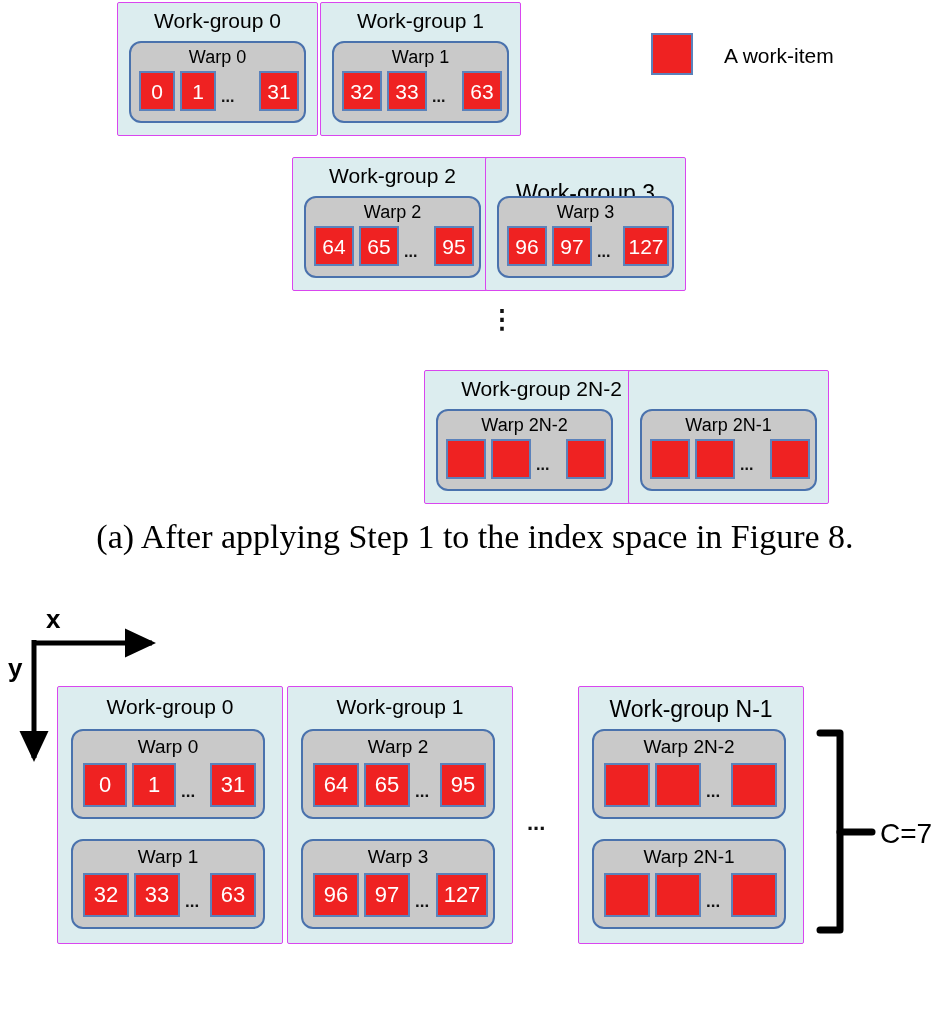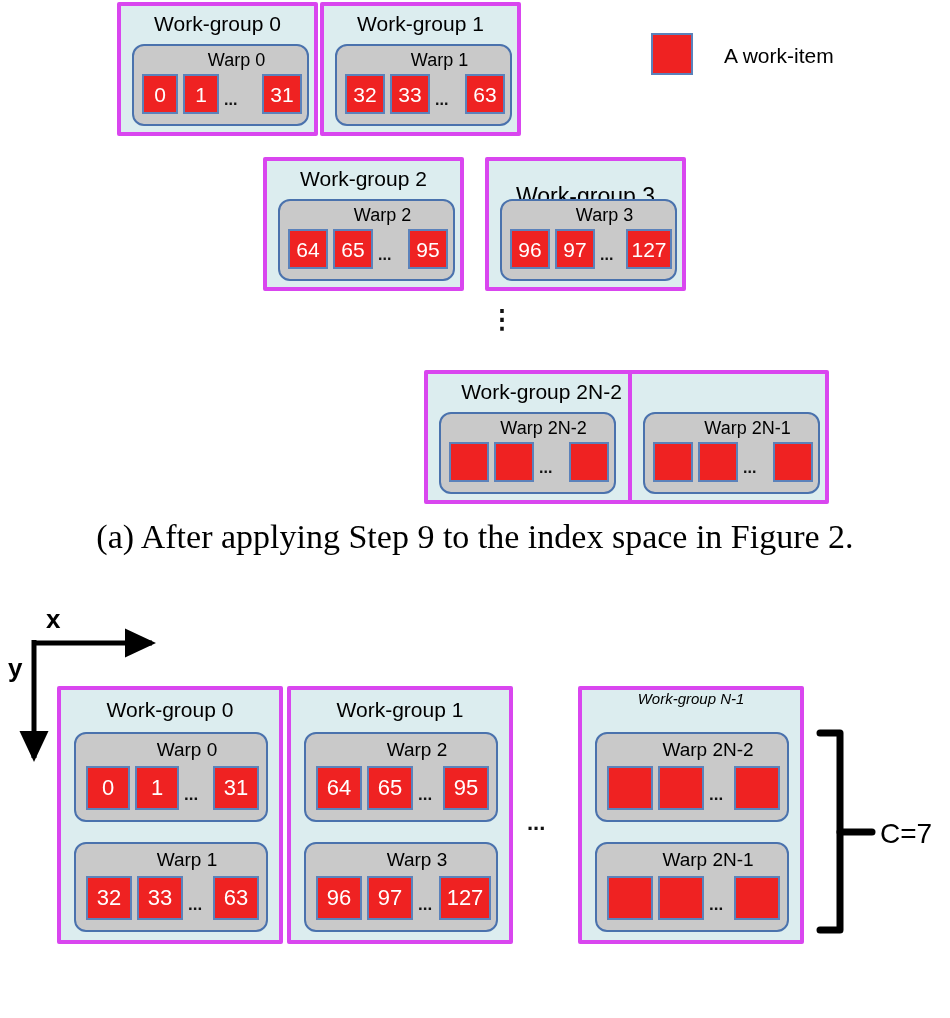--- a/index.html
+++ b/index.html
@@ -19,21 +19,21 @@
     left: 0; top: 0;
     width: 950px;
     height: 1018px;
   }
 
   
   .wg {
     position: absolute;
     box-sizing: border-box;
     background: #dcedef;
-    border: 4px solid #d946ef;
+    border: 1px solid #d946ef;
     border-radius: 2px;
   }
   .wg-title {
     position: absolute;
     left: 0;
     width: 100%;
     text-align: center;
     color: #000;
     font-weight: 400;
     white-space: nowrap;
@@ -47,21 +47,20 @@
     border: 2px solid #4a72ad;
     border-radius: 12px;
   }
   .warp-title {
     position: absolute;
     left: 0;
     width: 100%;
     text-align: center;
     color: #000;
     white-space: nowrap;
-    padding-left: 16px;
   }
 
   
   .item {
     position: absolute;
     box-sizing: border-box;
     background: #ef2222;
     border: 2px solid #5b82bb;
     color: #ffffff;
     display: flex;
@@ -157,21 +156,21 @@
     <div class="wg-title" style="top:6px; font-size:21px;">Work-group 1</div>
     <div class="warp" style="left:11px; top:38px; width:177px; height:82px;">
       <div class="warp-title" style="top:4px; font-size:18px;">Warp 1</div>
       <div class="item" style="left:8px; top:28px; width:40px; height:40px; font-size:21px;">32</div>
       <div class="item" style="left:53px; top:28px; width:40px; height:40px; font-size:21px;">33</div>
       <div class="dots-h" style="left:98px; top:46px; font-size:16px;">...</div>
       <div class="item" style="left:128px; top:28px; width:40px; height:40px; font-size:21px;">63</div>
     </div>
   </div>
 
-  <div class="wg" style="left:263px; top:157px; width:201px; height:134px;">
+  <div class="wg" style="left:292px; top:157px; width:201px; height:134px;">
     <div class="wg-title" style="top:6px; font-size:21px;">Work-group 2</div>
     <div class="warp" style="left:11px; top:38px; width:177px; height:82px;">
       <div class="warp-title" style="top:4px; font-size:18px;">Warp 2</div>
       <div class="item" style="left:8px; top:28px; width:40px; height:40px; font-size:21px;">64</div>
       <div class="item" style="left:53px; top:28px; width:40px; height:40px; font-size:21px;">65</div>
       <div class="dots-h" style="left:98px; top:46px; font-size:16px;">...</div>
       <div class="item" style="left:128px; top:28px; width:40px; height:40px; font-size:21px;">95</div>
     </div>
   </div>
 
@@ -205,21 +204,21 @@
       <div class="item" style="left:8px; top:28px; width:40px; height:40px; font-size:21px;"></div>
       <div class="item" style="left:53px; top:28px; width:40px; height:40px; font-size:21px;"></div>
       <div class="dots-h" style="left:98px; top:46px; font-size:16px;">...</div>
       <div class="item" style="left:128px; top:28px; width:40px; height:40px; font-size:21px;"></div>
     </div>
   </div>
 
   <div class="legend-swatch" style="left:651px; top:33px; width:42px; height:42px;"></div>
   <div class="legend-label" style="left:724px; top:44px; font-size:21px;">A work-item</div>
 
-  <div class="caption" style="top:518px; font-size:34px;">(a) After applying Step 9 to the index space in Figure 2.</div>
+  <div class="caption" style="top:518px; font-size:34px;">(a) After applying Step 1 to the index space in Figure 8.</div>
 
   <div class="axis-label" style="left:46px; top:604px; font-size:26px;">x</div>
   <div class="axis-label" style="left:8px; top:653px; font-size:26px;">y</div>
 
   <div class="wg" style="left:57px; top:686px; width:226px; height:258px;">
     <div class="wg-title" style="top:8px; font-size:21px;">Work-group 0</div>
     <div class="warp" style="left:13px; top:42px; width:194px; height:90px;">
       <div class="warp-title" style="top:5px; font-size:19px;">Warp 0</div>
       <div class="item" style="left:10px; top:32px; width:44px; height:44px; font-size:22px;">0</div>
       <div class="item" style="left:59px; top:32px; width:44px; height:44px; font-size:22px;">1</div>
@@ -249,21 +248,21 @@
       <div class="item" style="left:10px; top:32px; width:46px; height:44px; font-size:22px;">96</div>
       <div class="item" style="left:61px; top:32px; width:46px; height:44px; font-size:22px;">97</div>
       <div class="dots-h" style="left:112px; top:52px; font-size:17px;">...</div>
       <div class="item" style="left:133px; top:32px; width:52px; height:44px; font-size:22px;">127</div>
     </div>
   </div>
 
   <div class="dots-h" style="left:527px; top:812px; font-size:22px;">...</div>
 
   <div class="wg" style="left:578px; top:686px; width:226px; height:258px;">
-    <div class="wg-title" style="top:0; font-size:15px;font-style:italic;">Work-group N-1</div>
+    <div class="wg-title" style="top:9px; font-size:23px;">Work-group N-1</div>
     <div class="warp" style="left:13px; top:42px; width:194px; height:90px;">
       <div class="warp-title" style="top:5px; font-size:19px;">Warp 2N-2</div>
       <div class="item" style="left:10px; top:32px; width:46px; height:44px; font-size:22px;"></div>
       <div class="item" style="left:61px; top:32px; width:46px; height:44px; font-size:22px;"></div>
       <div class="dots-h" style="left:112px; top:52px; font-size:17px;">...</div>
       <div class="item" style="left:137px; top:32px; width:46px; height:44px; font-size:22px;"></div>
     </div>
     <div class="warp" style="left:13px; top:152px; width:194px; height:90px;">
       <div class="warp-title" style="top:5px; font-size:19px;">Warp 2N-1</div>
       <div class="item" style="left:10px; top:32px; width:46px; height:44px; font-size:22px;"></div>

